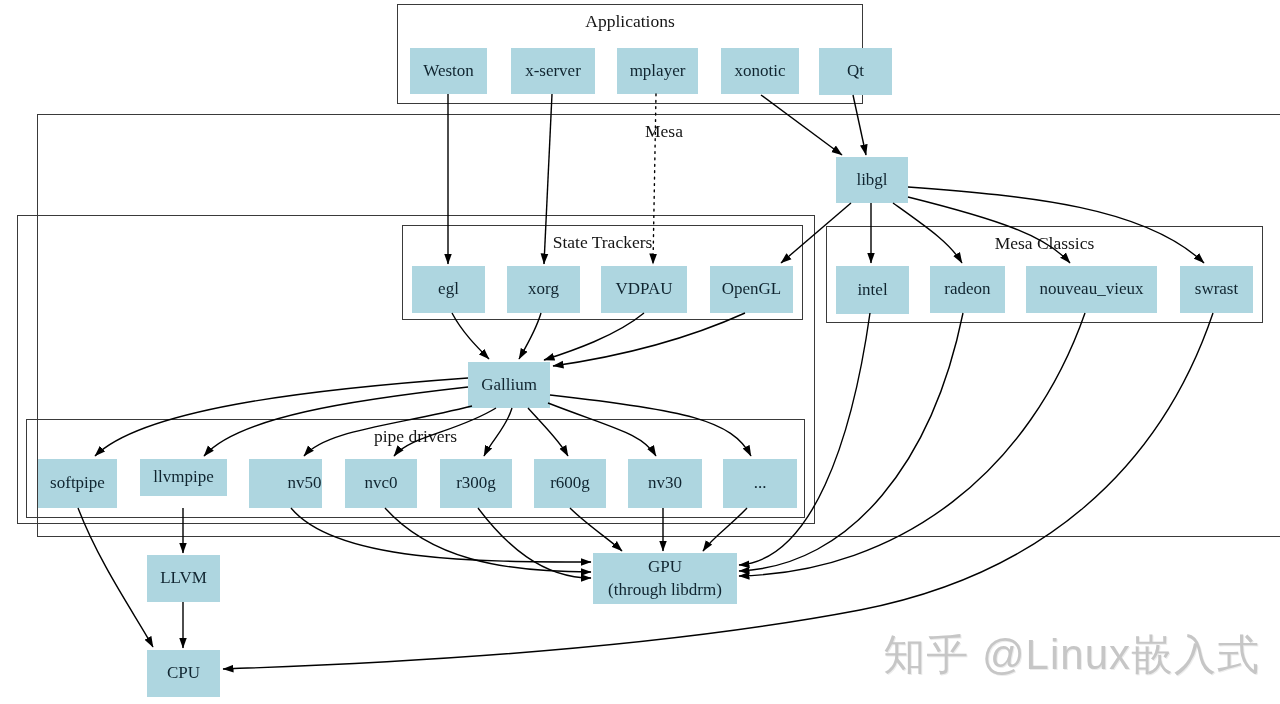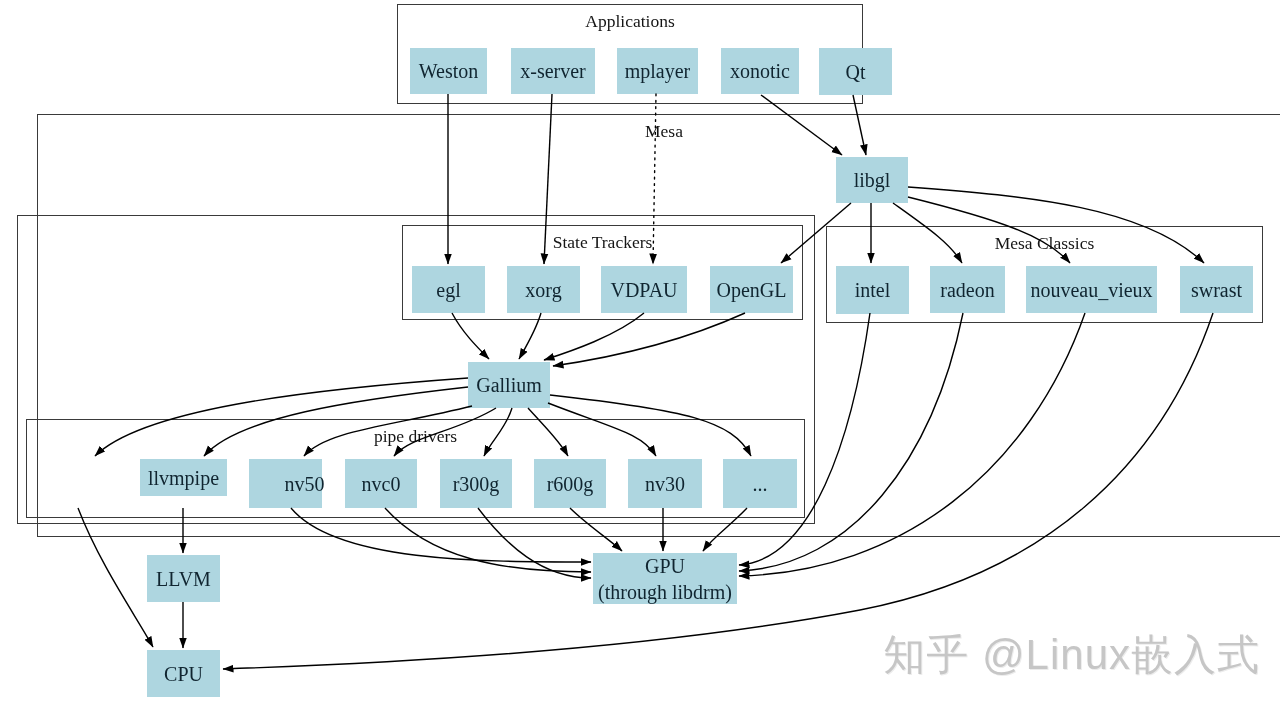--- a/index.html
+++ b/index.html
@@ -11,21 +11,21 @@
     position:absolute;border:1.5px solid var(--border,#3a3a3a);
     box-sizing:border-box;background:transparent;
   }
   .clabel{
     position:absolute;left:0;right:0;top:6px;text-align:center;
     font-size:17.5px;color:#151515;white-space:nowrap;
   }
   .node{
     position:absolute;background:var(--node-fill,#aed6e0);
     display:flex;flex-direction:column;align-items:center;justify-content:center;
-    font-size:20px;color:#102530;line-height:1.3;box-sizing:border-box;
+    font-size:17px;color:#102530;line-height:1.3;box-sizing:border-box;
     white-space:nowrap;
   }
   #edges{position:absolute;left:0;top:0;pointer-events:none;}
   .edge{fill:none;stroke:var(--edge,#000);stroke-width:1.4px;}
   .edge.dotted{stroke-dasharray:1.8 4.6;stroke-linecap:round;}
   .watermark{
     position:absolute;top:627px;right:20px;
     font-family:"Liberation Sans", sans-serif;font-size:42px;letter-spacing:1px;
     color:var(--watermark,#c6c6c6);text-shadow:1px 1px 0 #ececec;white-space:nowrap;text-align:center;
   }
@@ -70,20 +70,21 @@
   <div class="node" style="left:601px;top:266px;width:86px;height:47px;">VDPAU</div>
   <div class="node" style="left:710px;top:266px;width:83px;height:47px;">OpenGL</div>
 
   <div class="node" style="left:836px;top:266px;width:73px;height:48px;">intel</div>
   <div class="node" style="left:930px;top:266px;width:75px;height:47px;">radeon</div>
   <div class="node" style="left:1026px;top:266px;width:131px;height:47px;">nouveau_vieux</div>
   <div class="node" style="left:1180px;top:266px;width:73px;height:47px;">swrast</div>
 
   <div class="node" style="left:468px;top:362px;width:82px;height:46px;">Gallium</div>
 
+  <div class="node" style="left:38px;top:459px;width:79px;height:49px;">softpipe</div>
   <div class="node" style="left:140px;top:459px;width:87px;height:37px;">llvmpipe</div>
   <div class="node" style="left:249px;top:459px;width:73px;height:49px;padding-left:38px;">nv50</div>
   <div class="node" style="left:345px;top:459px;width:72px;height:49px;">nvc0</div>
   <div class="node" style="left:440px;top:459px;width:72px;height:49px;">r300g</div>
   <div class="node" style="left:534px;top:459px;width:72px;height:49px;">r600g</div>
   <div class="node" style="left:628px;top:459px;width:74px;height:49px;">nv30</div>
   <div class="node" style="left:723px;top:459px;width:74px;height:49px;">...</div>
 
   <div class="node" style="left:147px;top:555px;width:73px;height:47px;">LLVM</div>
   <div class="node" style="left:593px;top:553px;width:144px;height:51px;">

